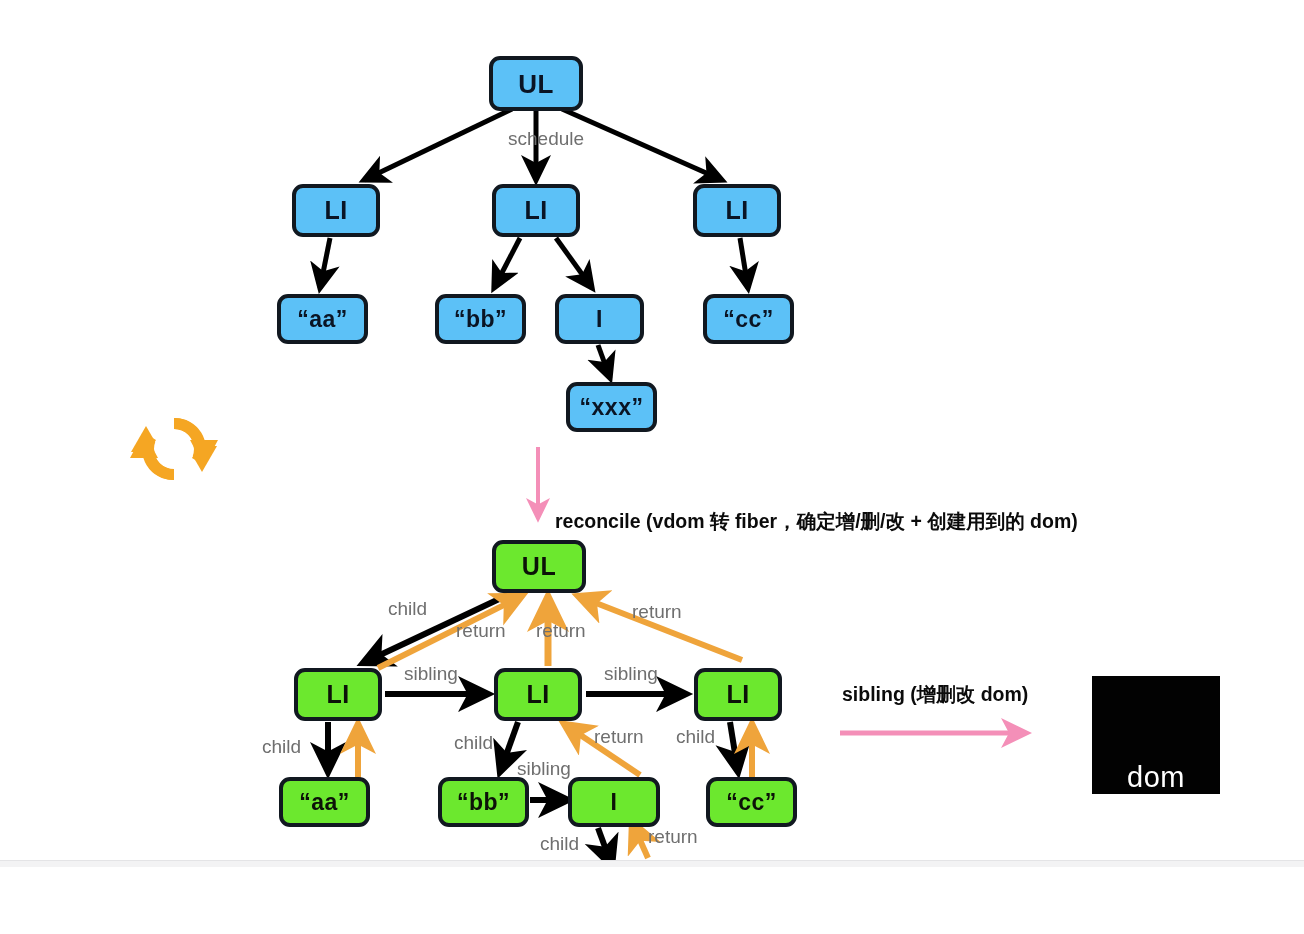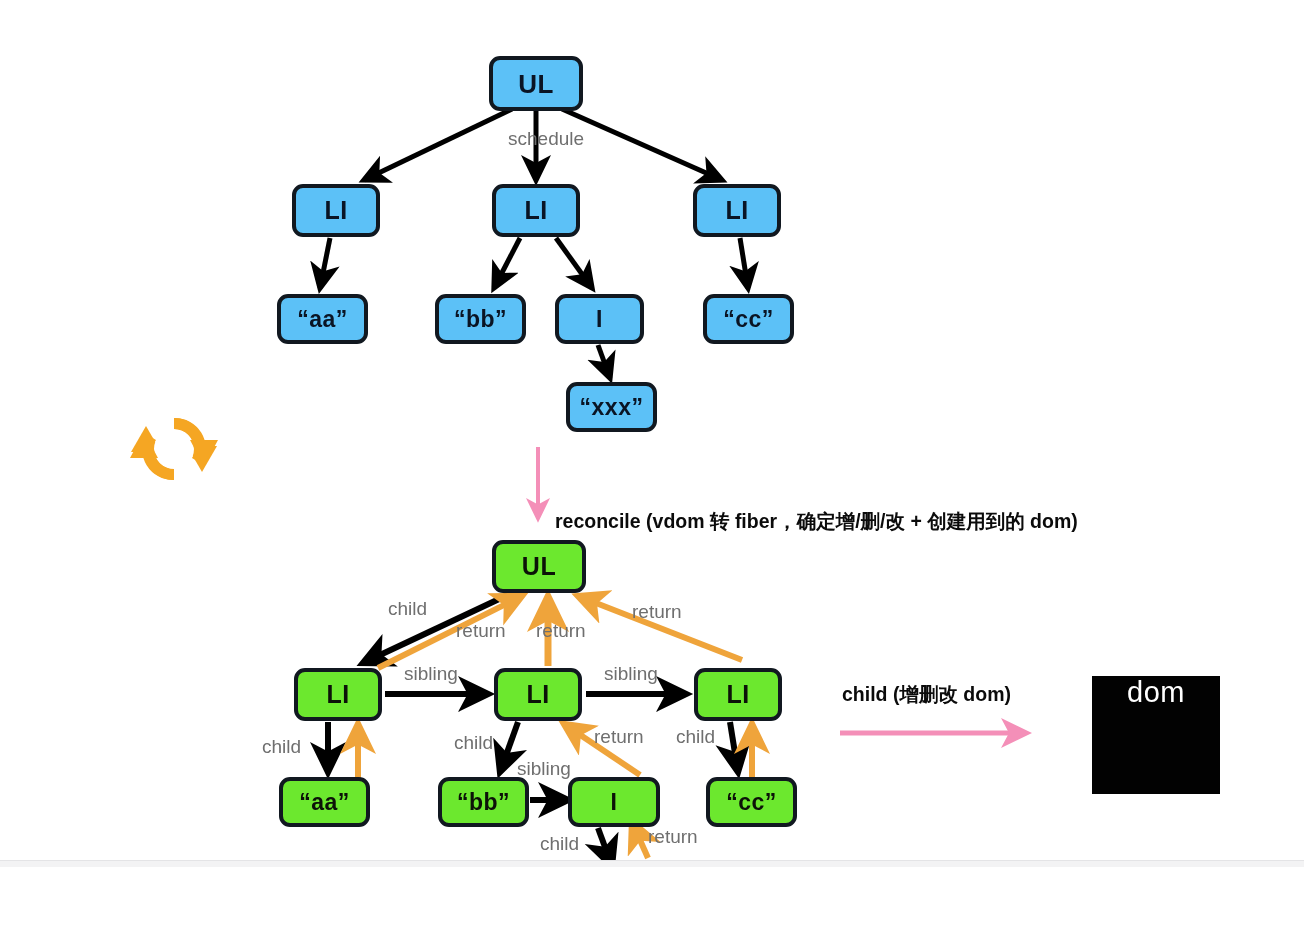--- a/index.html
+++ b/index.html
@@ -63,21 +63,21 @@
     z-index: 7;
     user-select: none;
   }
 
   
   .dombox {
     position: absolute;
     background: #020202;
     color: #ffffff;
     display: flex;
-    align-items: flex-start;
+    align-items: flex-end;
     justify-content: center;
     font-size: 29px;
     font-weight: 400;
     letter-spacing: 0.5px;
     z-index: 5;
   }
 
   
   svg.edges {
     position: absolute;
@@ -268,21 +268,21 @@
       <path d="M50,74 A31,31 0 0 1 19,43 L30,43 A20,20 0 0 0 50,63 Z" fill="#f5a623"></path>
       <polygon points="66,34 94,34 80,60" fill="#f5a623"></polygon>
       <polygon points="34,52 6,52 20,26" fill="#f5a623"></polygon>
     </svg>
   </div>
 
   <div class="caption" style="left:555px; top:473px;margin-top:35px;">
     <span>reconcile (vdom 转 fiber，确定增/删/改 + 创建用到的 dom)</span>
   </div>
   <div class="caption" style="left:842px; top:681px;">
-    <span>child (增删改 dom)</span>
+    <span>sibling (增删改 dom)</span>
   </div>
 
   <div class="node fiber" style="left:492px; top:540px; width:94px; height:53px; font-size:25px;">
     <span class="lbl">UL</span>
   </div>
   <div class="node fiber" style="left:294px; top:668px; width:88px; height:53px; font-size:25px;">
     <span class="lbl">LI</span>
   </div>
   <div class="node fiber" style="left:494px; top:668px; width:88px; height:53px; font-size:25px;">
     <span class="lbl">LI</span>

